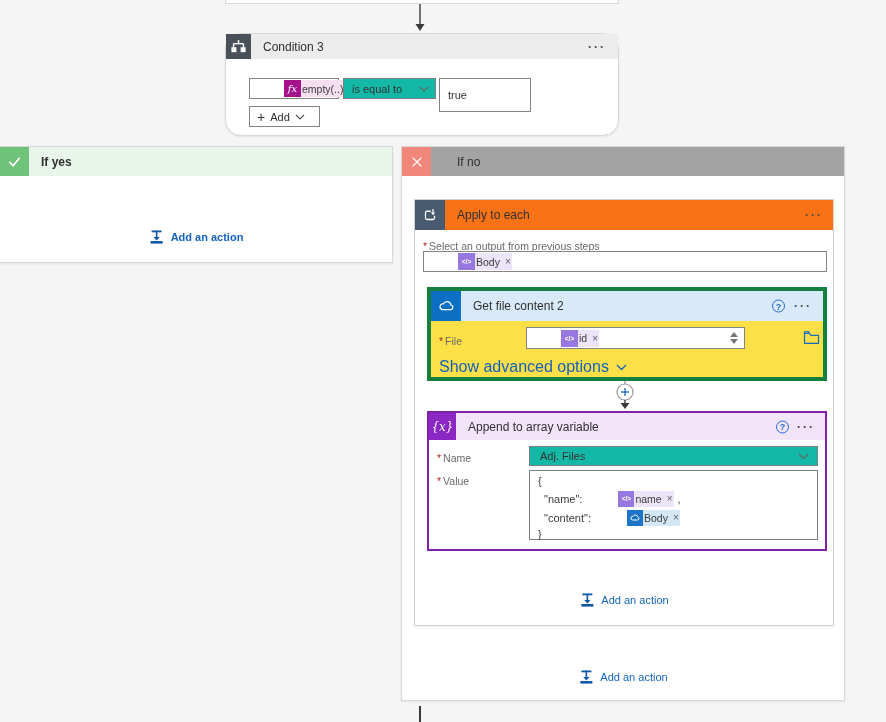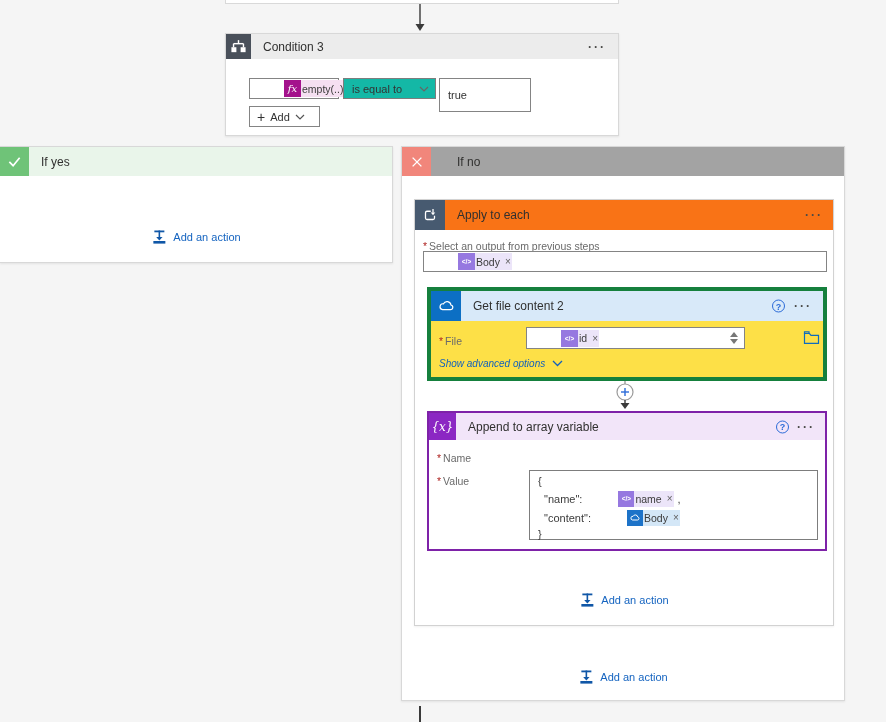--- a/index.html
+++ b/index.html
@@ -18,21 +18,21 @@
         align-items:center;justify-content:center;cursor:pointer;}
   .lbl{position:absolute;font-size:10.5px;color:#6a6a6a;white-space:nowrap;}
   .req{color:#b02724;margin-right:2px;}
   .inputbox{position:absolute;background:#fff;border:1px solid #848484;display:flex;
             align-items:center;padding:0 2px;}
   .token{display:inline-flex;align-items:center;height:17px;cursor:pointer;}
   .tok-ic{width:17px;height:17px;display:flex;align-items:center;justify-content:center;
           color:#fff;flex:0 0 auto;margin-left:32px;}
   .tok-pill{display:flex;align-items:center;height:17px;padding:0 1px;font-size:10.5px;color:#3b3b3b;gap:5px;}
   .tok-x{font-size:10px;color:#5f5f5f;cursor:pointer;}
-  .link{display:inline-flex;align-items:center;gap:6px;color:#1260bd;font-size:10px;cursor:pointer;font-style:italic;}
+  .link{display:inline-flex;align-items:center;gap:6px;color:#1260bd;font-size:16px;cursor:pointer;}
   .chev{flex:0 0 auto;}
   .selectbox{position:absolute;background:#14b8a6;border:1px solid #7d7d7d;display:flex;
              align-items:center;font-size:11px;color:#333;cursor:pointer;}
   .fx-i{font-family:"DejaVu Serif","Liberation Serif",serif;font-style:italic;font-size:10px;}
   .codeglyph{font-size:6.5px;font-weight:bold;letter-spacing:0;}
   .addaction{position:absolute;transform:translateX(-50%);display:flex;align-items:center;gap:6px;
              color:#1564c0;font-size:11px;cursor:pointer;white-space:nowrap;}
   .vline{position:absolute;background:#3a3a3a;}
 </style>
 </head>
@@ -41,21 +41,21 @@
 <div id="canvas">
 
   <div style="position:absolute;left:225px;top:0;width:394px;height:4px;background:#fff;
               border:1px solid #d9d9d9;border-top:none;"></div>
 
   <svg style="position:absolute;left:412px;top:4px;" width="16" height="28" viewBox="0 0 16 28">
     <line x1="8" y1="0" x2="8" y2="21" stroke="#3a3a3a" stroke-width="1.4"></line>
     <polygon points="3.5,20 12.5,20 8,27" fill="#3a3a3a"></polygon>
   </svg>
 
-  <div class="card" style="left:225px;top:33px;width:394px;height:103px;">
+  <div class="card" style="left:225px;top:33px;width:394px;height:103px;border-radius:16px;">
     <div class="hdr" style="height:25px;background:#ececec;">
       <span class="icon-sq" style="width:25px;height:25px;background:#49505a;">
         <svg width="17" height="17" viewBox="0 0 24 24">
           <line x1="12" y1="3" x2="12" y2="8" stroke="#fff" stroke-width="2"></line>
           <line x1="5" y1="8" x2="19" y2="8" stroke="#fff" stroke-width="2"></line>
           <line x1="5" y1="8" x2="5" y2="13" stroke="#fff" stroke-width="2"></line>
           <line x1="19" y1="8" x2="19" y2="13" stroke="#fff" stroke-width="2"></line>
           <rect x="2" y="13" width="7" height="7" fill="#fff"></rect>
           <rect x="15" y="13" width="7" height="7" fill="#fff"></rect>
         </svg>
@@ -90,21 +90,21 @@
     <div style="position:absolute;left:23px;top:72px;width:71px;height:21px;border:1px solid #848484;
                 display:flex;align-items:center;gap:5px;padding:0 7px;background:#fff;cursor:pointer;">
       <span style="font-size:14px;color:#333;line-height:1;">+</span>
       <span style="font-size:11px;color:#333;">Add</span>
       <svg class="chev" width="10" height="6" viewBox="0 0 10 6">
         <polyline points="1,1 5,5 9,1" fill="none" stroke="#555" stroke-width="1.2"></polyline>
       </svg>
     </div>
   </div>
 
-  <div class="card" style="left:0;top:146px;width:393px;height:117px;border-left:none;">
+  <div class="card" style="left:0;top:146px;width:393px;height:117px;border-left:none;font-weight:bold;">
     <div class="hdr" style="height:29px;background:#e9f5ea;">
       <span class="icon-sq" style="width:29px;height:29px;background:#6fc378;">
         <svg width="15" height="15" viewBox="0 0 16 16">
           <polyline points="2.5,8.5 6.5,12.5 13.5,4" fill="none" stroke="#fff" stroke-width="1.8"></polyline>
         </svg>
       </span>
       <span class="ttl">If yes</span>
     </div>
     <div class="addaction" style="left:50%;top:82px;">
       <svg width="16" height="16" viewBox="0 0 16 16">
@@ -226,20 +226,26 @@
           <span class="help" style="right:36px;">
             <span>?</span>
           </span>
           <span class="dots" style="right:10px;">···</span>
         </div>
 
         <div class="lbl" style="left:8px;top:39px;">
           <span class="req">*</span><span>Name</span>
         </div>
 
+        <div class="selectbox" style="left:100px;top:33px;width:289px;height:20px;padding:0 8px 0 10px;">
+          <span style="flex:1 1 auto;">Adj. Files</span>
+          <svg class="chev" width="11" height="7" viewBox="0 0 11 7">
+            <polyline points="1,1 5.5,5.5 10,1" fill="none" stroke="#666" stroke-width="1.2"></polyline>
+          </svg>
+        </div>
 
         <div class="lbl" style="left:8px;top:62px;">
           <span class="req">*</span><span>Value</span>
         </div>
 
         <div style="position:absolute;left:100px;top:57px;width:289px;height:70px;border:1px solid #7d7d7d;
                     background:#fff;padding:3px 8px;font-size:11px;color:#3b3b3b;">
           <div style="line-height:15px;">{</div>
           <div style="display:flex;align-items:center;gap:4px;margin-left:6px;height:19px;">
             <span>"name":</span>

